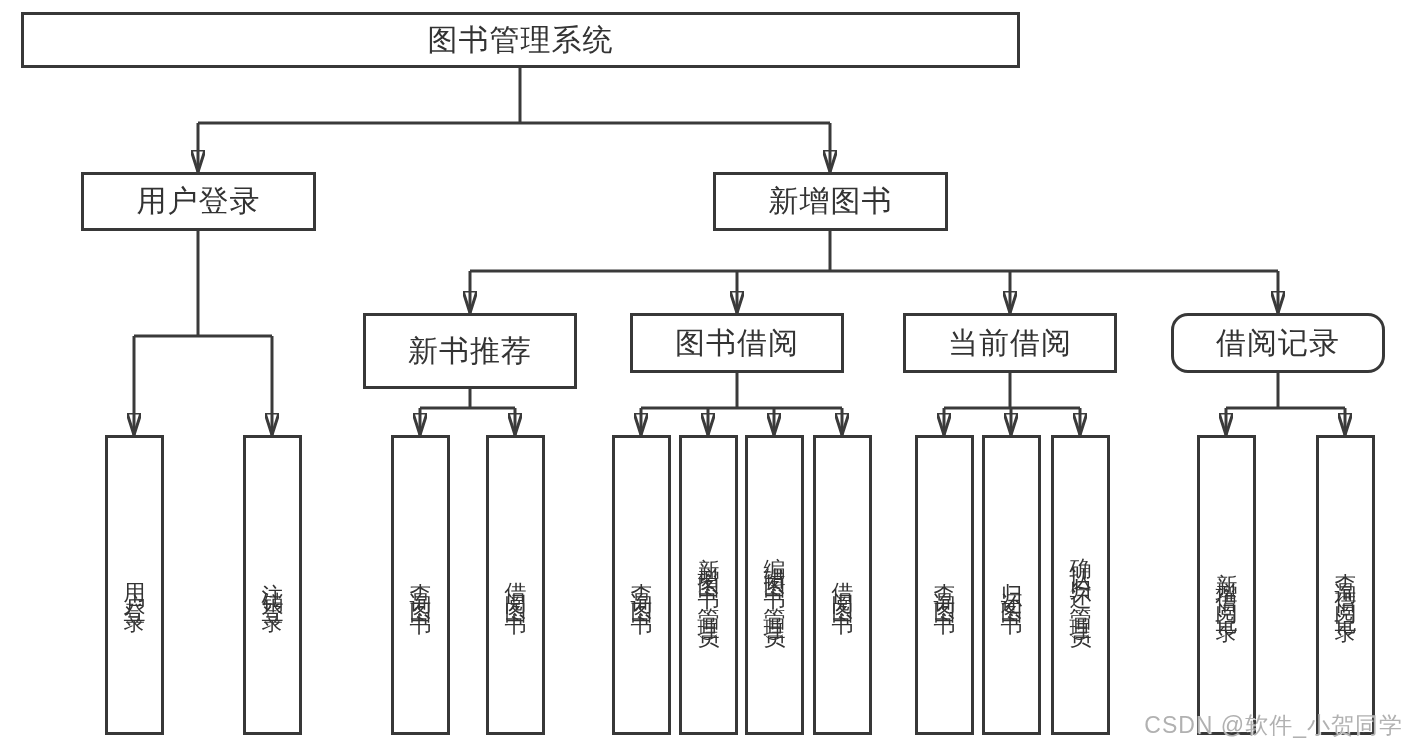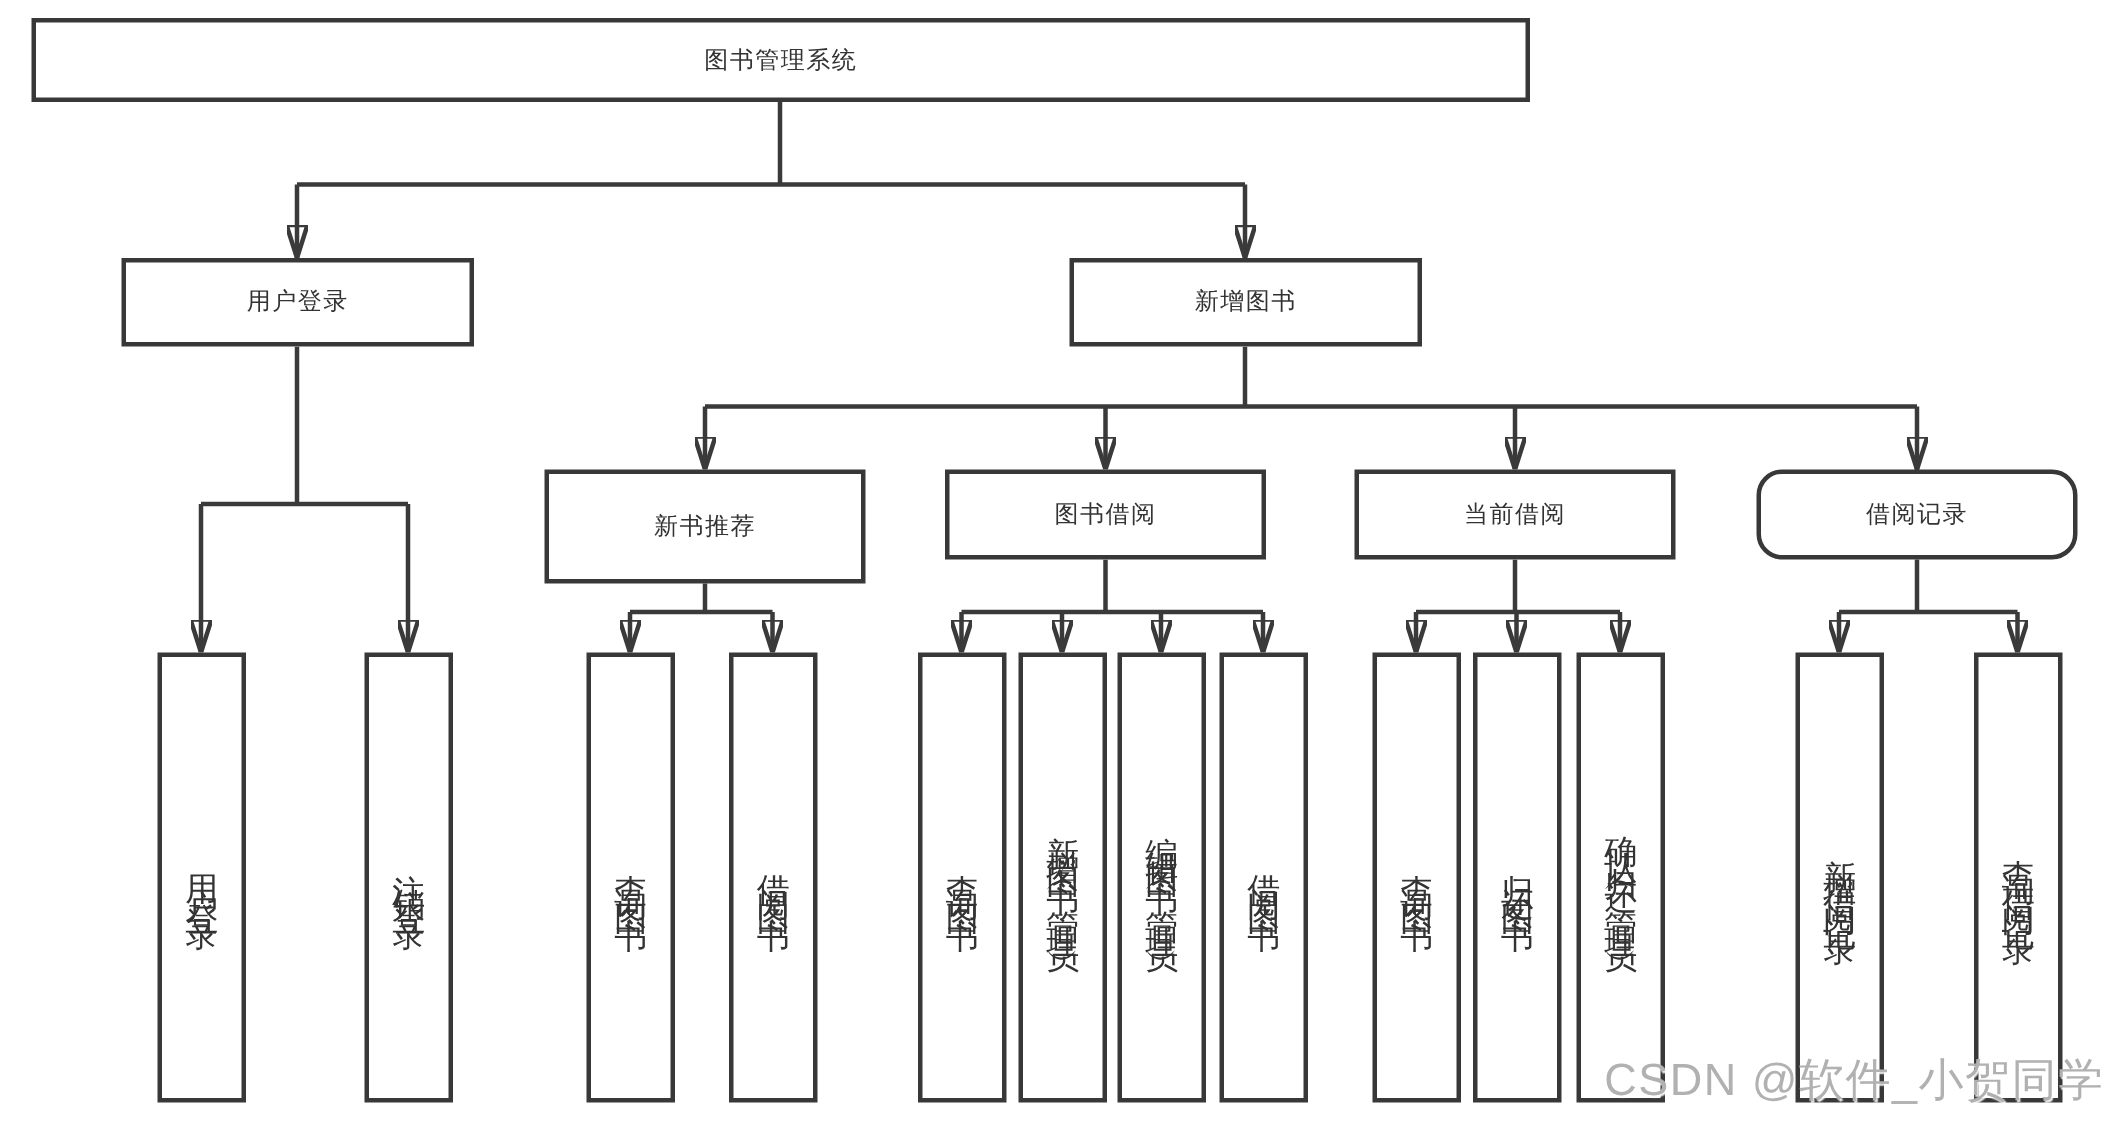--- a/index.html
+++ b/index.html
@@ -32,42 +32,42 @@
     border: 3px solid #383838;
     background: #ffffff;
     color: #333333;
     display: flex;
     align-items: center;
     justify-content: center;
     text-align: center;
     white-space: nowrap;
   }
   .hnode {
-    font-size: 16px;
+    font-size: 30px;
     letter-spacing: 1px;
   }
   .root {
     left: 21px; top: 12px; width: 999px; height: 56px;
   }
   .vnode {
     top: 435px;
     width: 59px;
     height: 300px;
     font-size: 22px;
     writing-mode: vertical-rl;
     text-orientation: mixed;
     letter-spacing: 10px;
     white-space: normal;
     line-height: 1;
   }
   .watermark {
     position: absolute;
     right: 2px;
     bottom: 6px;
-    font-size: 30px;
+    font-size: 23px;
     color: #b1b1b1;
     text-shadow: 1px 1px 1px rgba(255,255,255,0.95);
     letter-spacing: 1px;
     z-index: 5;
   }
 </style>
 </head>
 <body>
 
 <div id="canvas">

